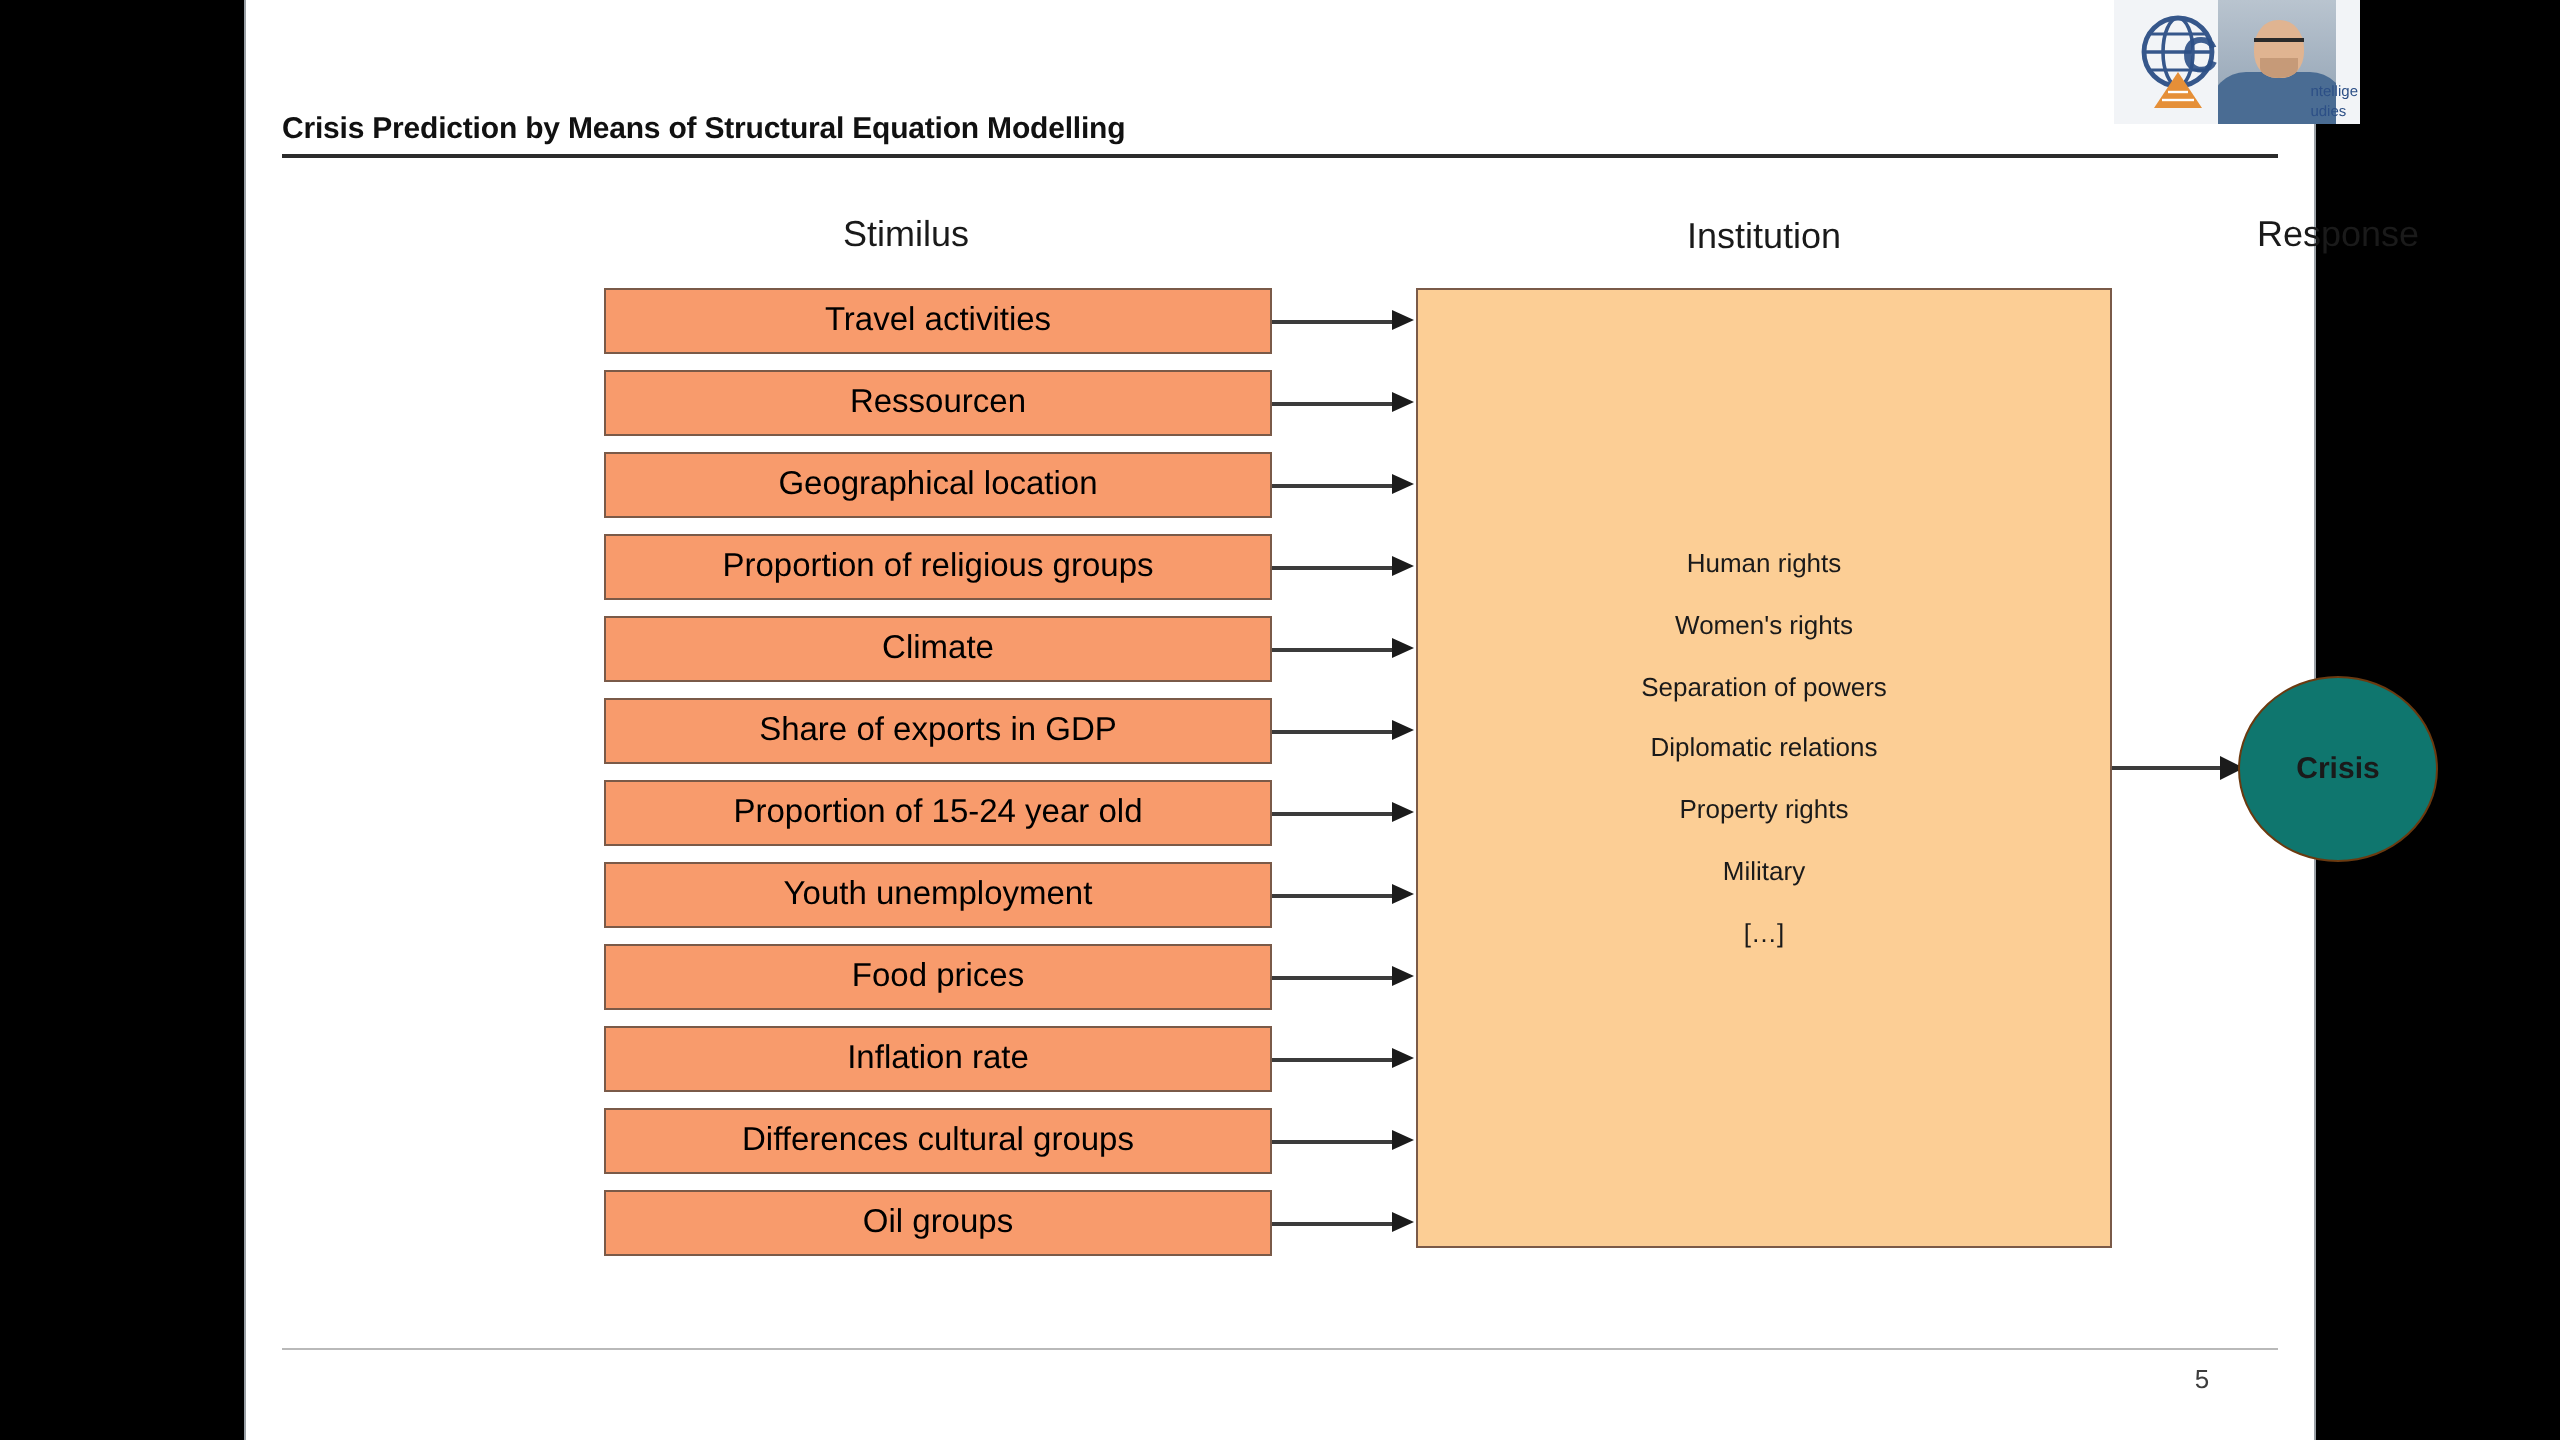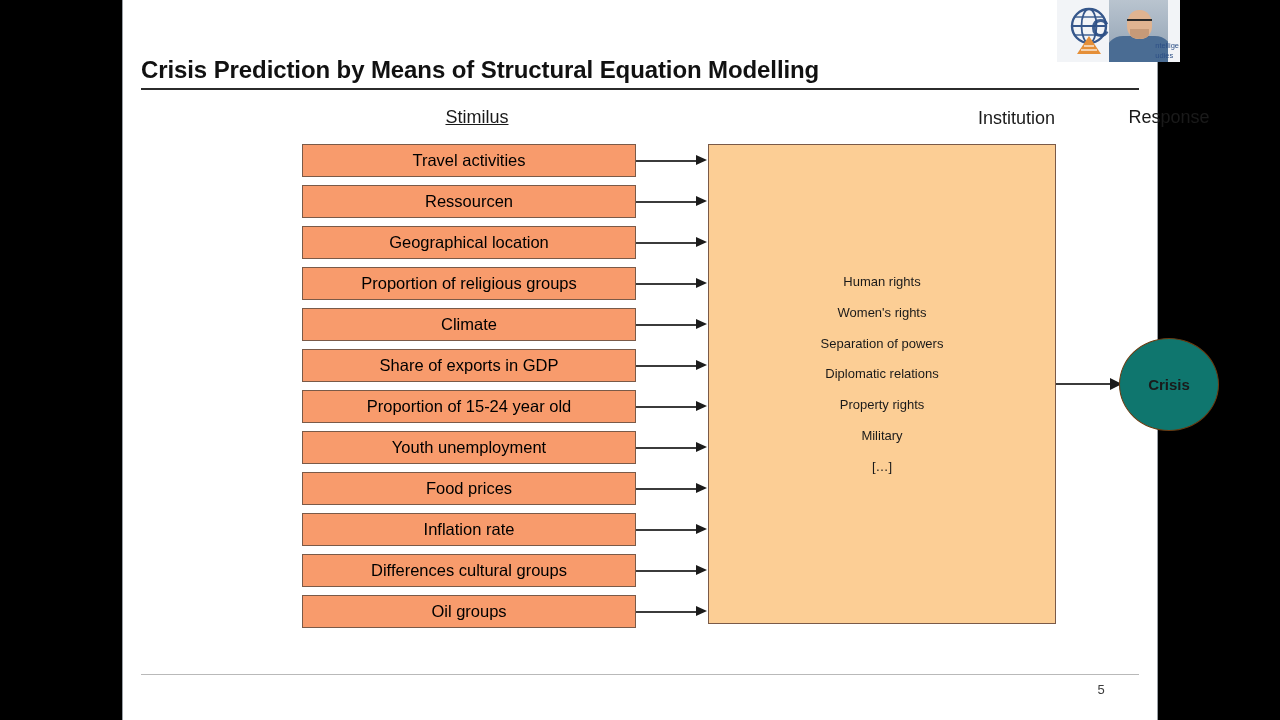--- a/index.html
+++ b/index.html
@@ -16,34 +16,34 @@
     position:absolute; left:122px; top:0;
     width:1036px; height:720px;
     background:#ffffff;
     border-left:1px solid #9aa0a6;
     border-right:1px solid #9aa0a6;
   }
 
   
   #title-block { position:absolute; left:18px; top:56px; width:1000px; }
   #slide-title {
-    font-size:24px; font-weight:bold; color:#111;
+    font-size:15px; font-weight:bold; color:#111;
     letter-spacing:-0.1px; white-space:nowrap;
   }
   #title-rule {
     margin-top:4px; width:998px; height:2px; background:#2b2b2b;
   }
 
   
   .col-header {
     position:absolute; font-size:18px; color:#1a1a1a;
     text-align:center; white-space:nowrap;
   }
-  #hdr-stimilus   { left:188px; top:107px; width:332px;text-decoration:underline; }
-  #hdr-institution{ left:586px; top:108px; width:346px;text-align:right; }
+  #hdr-stimilus   { left:164px; top:107px; width:332px; }
+  #hdr-institution{ left:586px; top:108px; width:346px; }
   #hdr-response   { left:930px; top:107px; width:232px; }
 
   
   #stimulus-col { position:absolute; left:179px; top:144px; width:334px; }
   .stim-box {
     position:relative;
     height:33px; margin-bottom:8px;
     background:#F89B6C;
     border:1px solid #7a5a48;
     display:flex; align-items:center; justify-content:center;

